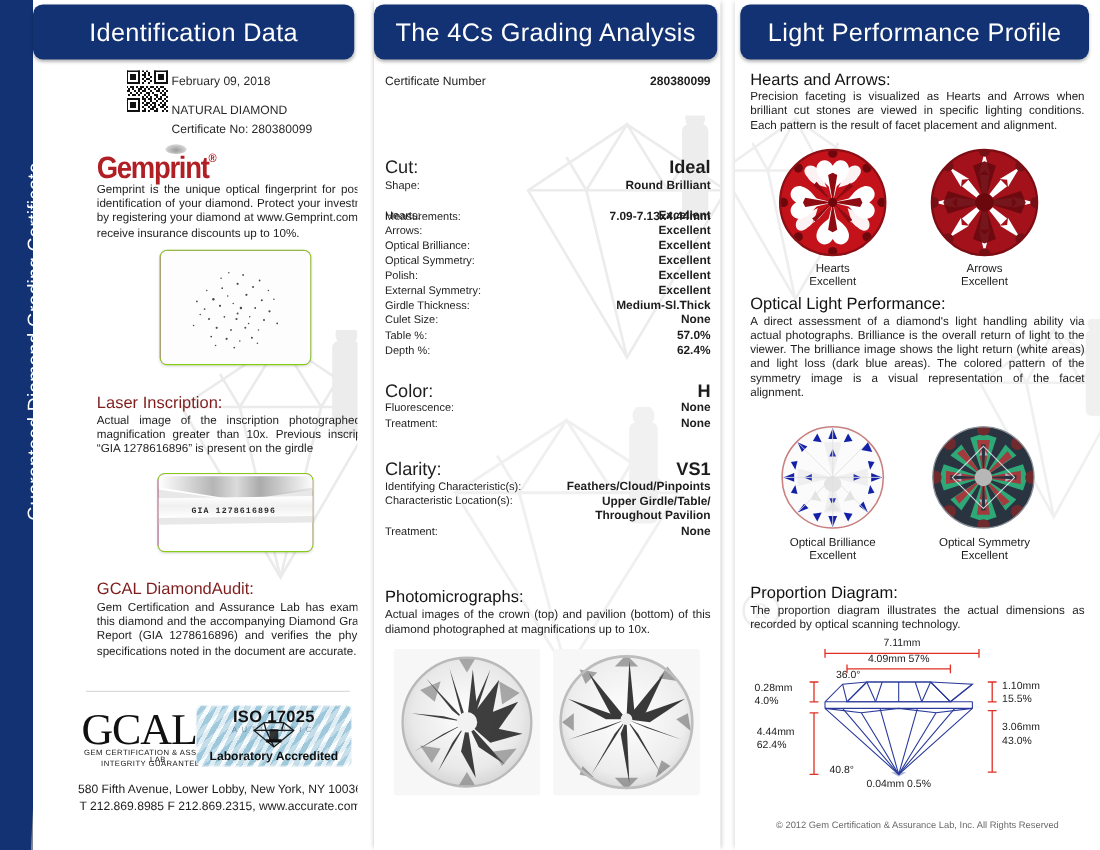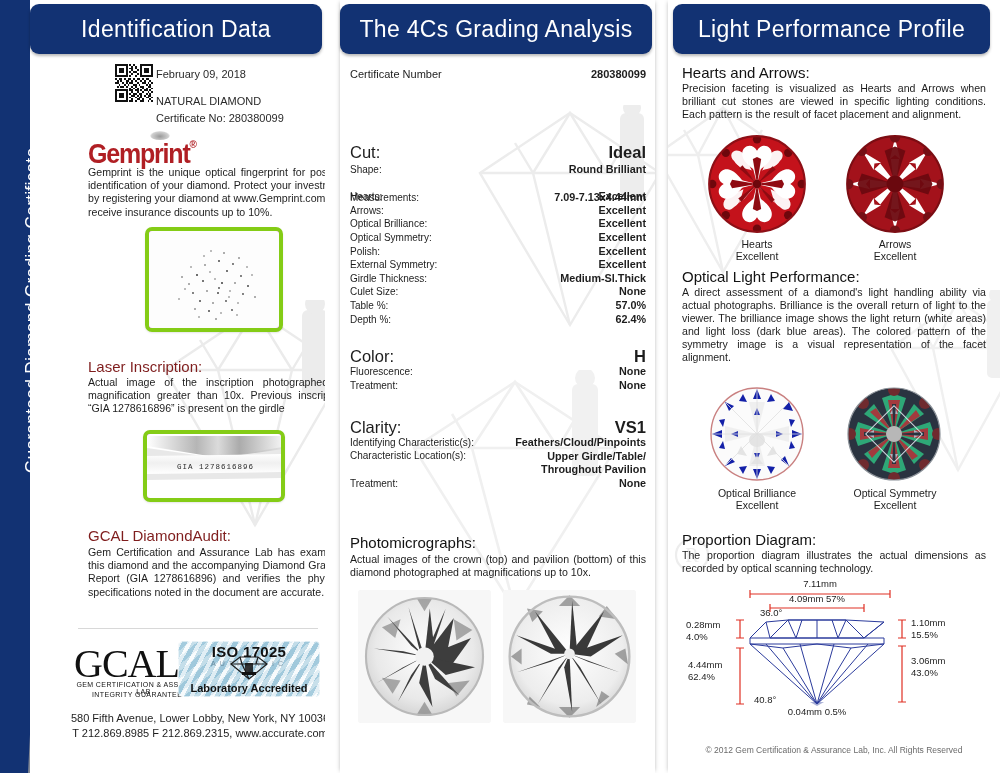--- a/index.html
+++ b/index.html
@@ -119,24 +119,25 @@
     font-size: 10.6px;
     line-height: 13.2px;
     color: #1d1d1d;
     text-align: justify;
   }
   #gp-text { left: 58px; top: 166px; width: 258px; }
 
   .photo-box {
     position: absolute;
     background: #d946ef;
-    border: 4px solid #84cc16;
+    border: 1px solid #84cc16;
     border-radius: 7px;
     box-shadow: 0 1px 2px rgba(0,0,0,.10);
     overflow: hidden;
+    font-weight: bold;
   }
   #gemprint-img { left: 115px; top: 227px; width: 138px; height: 105px; }
 
   .sec-title {
     position: absolute;
     font-size: 15px;
     color: #7f1d1d;
   }
   #li-title { left: 58px; top: 358px; }
   #li-text  { left: 58px; top: 376px; width: 258px; }

